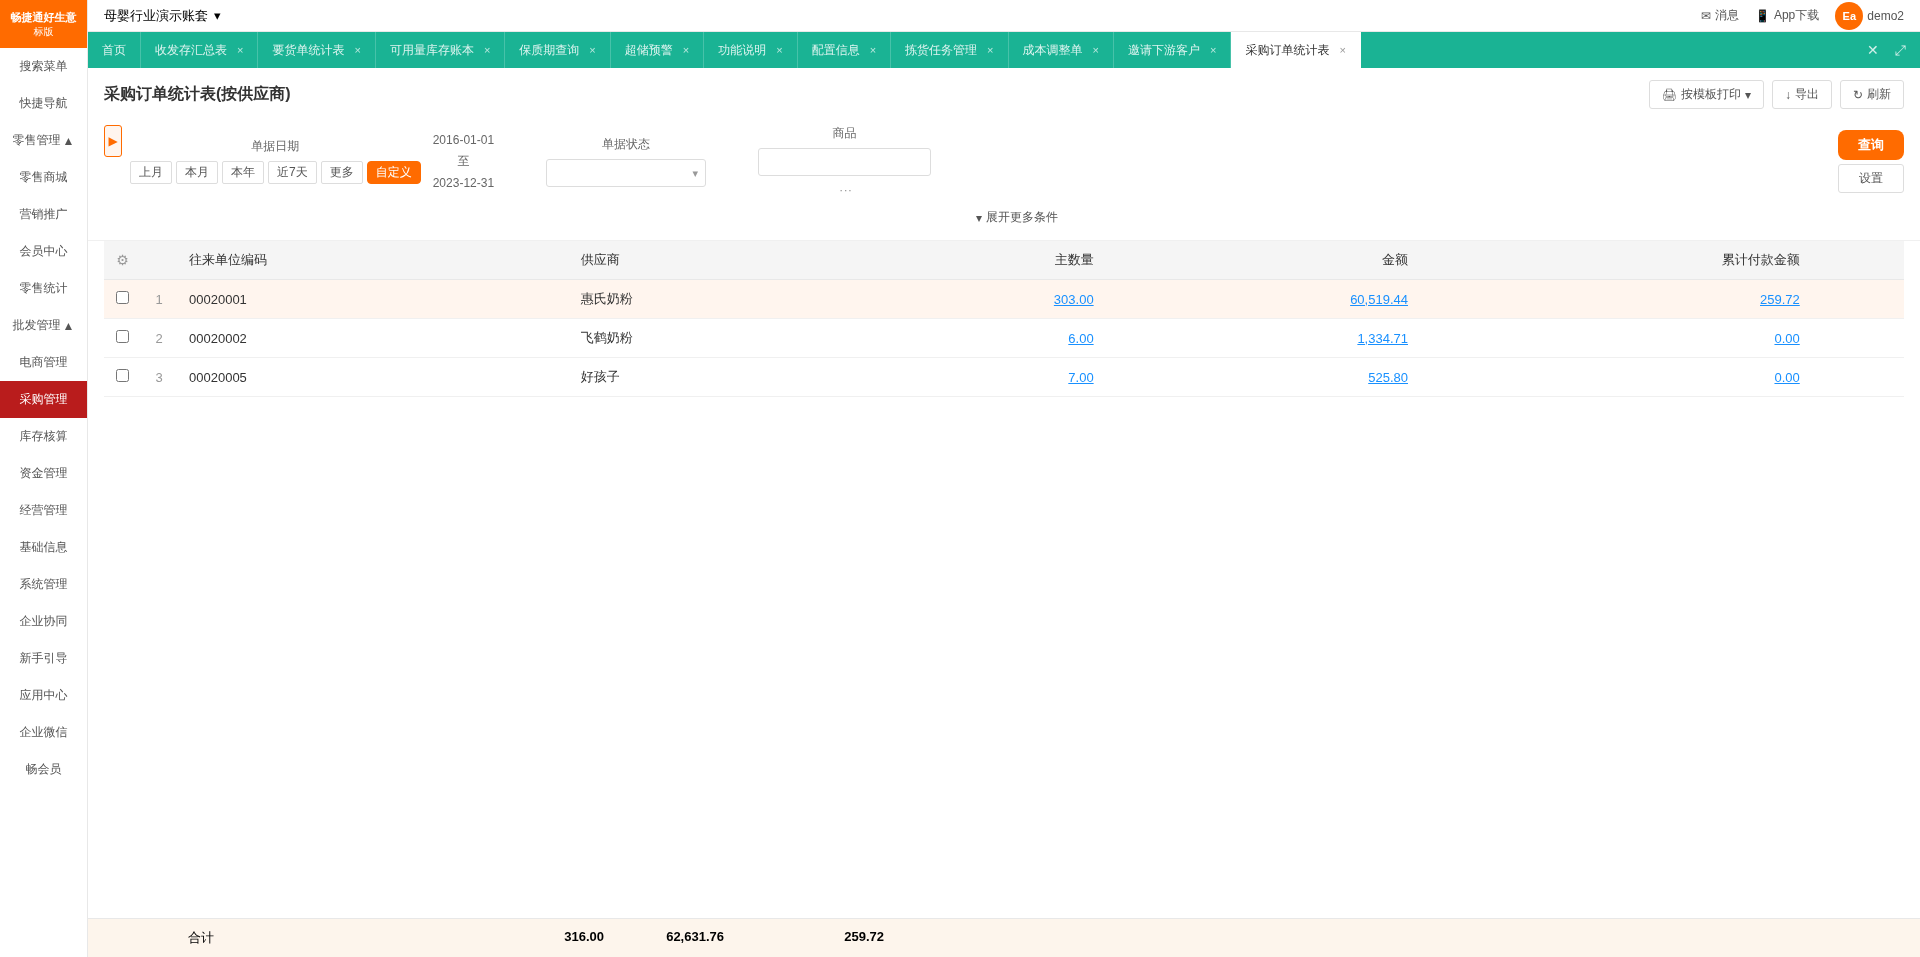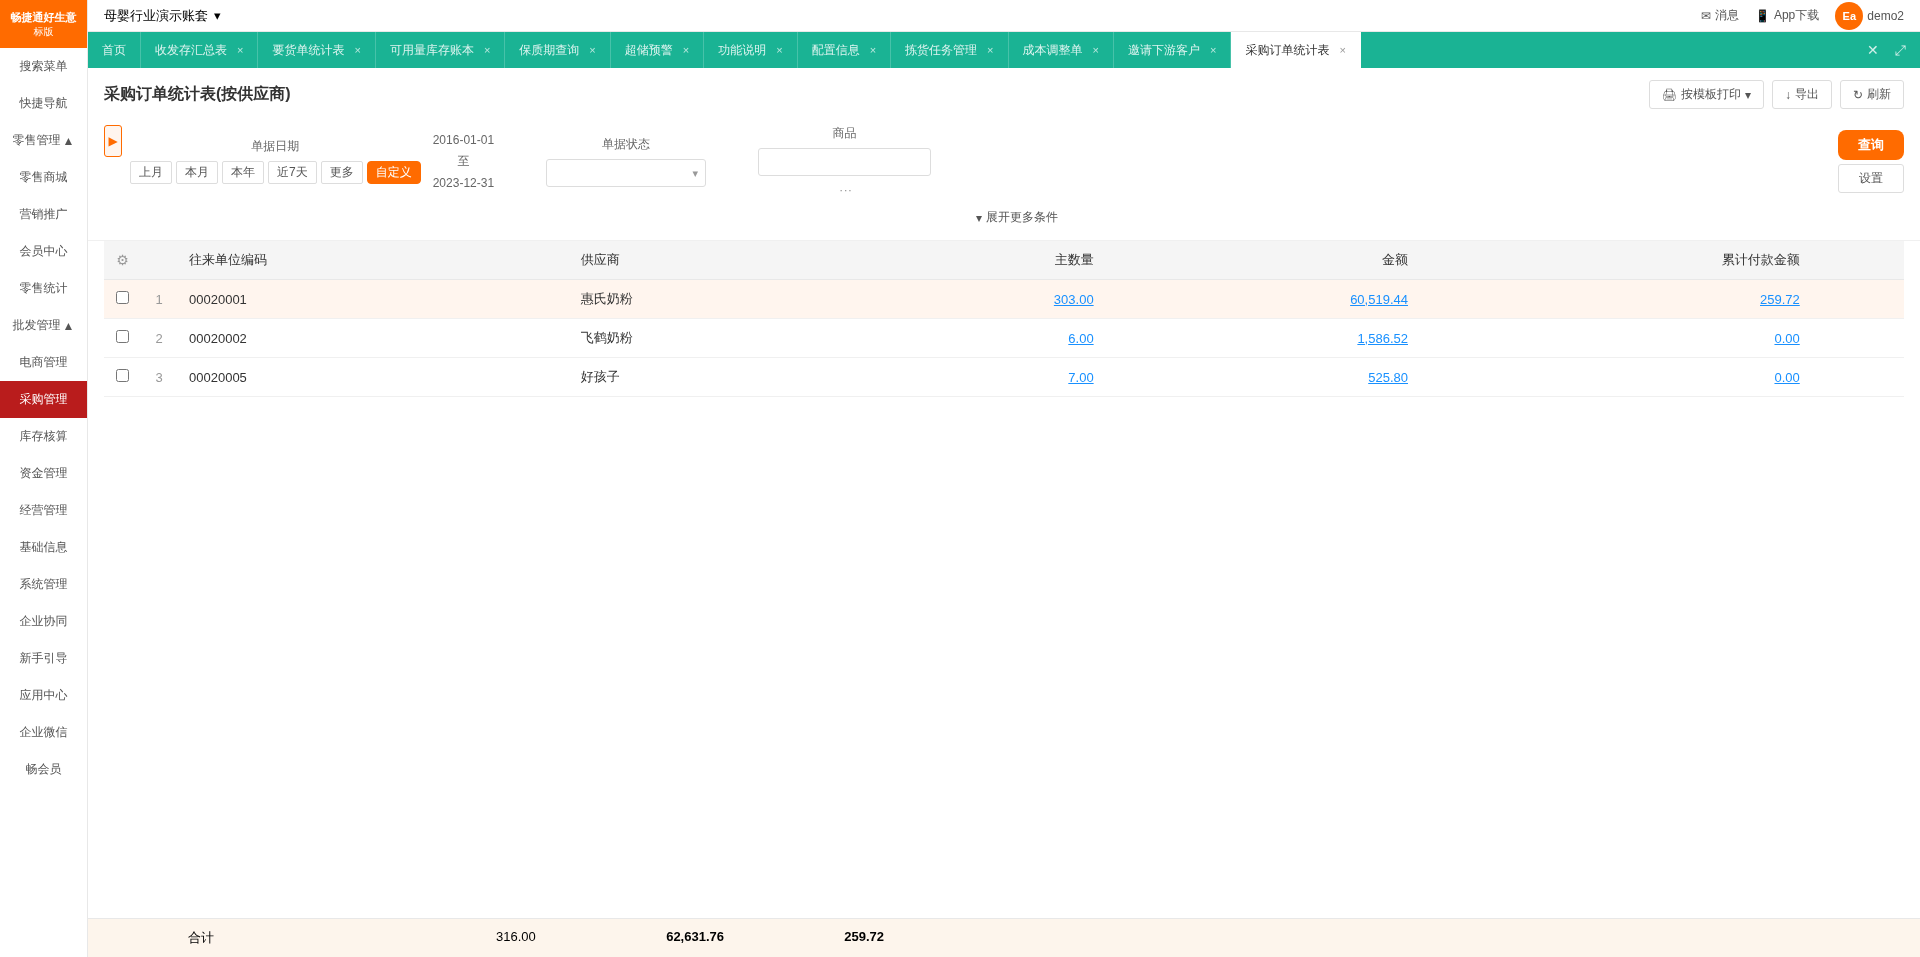--- a/index.html
+++ b/index.html
@@ -284,21 +284,21 @@
       <td class="link">60,519.44</td>
       <td class="link">259.72</td>
       <td></td>
     </tr>
             <tr>
       <td style="text-align:center;"><input type="checkbox" style=""></td>
       <td class="row-num">2</td>
       <td>00020002</td>
       <td>飞鹤奶粉</td>
       <td class="link">6.00</td>
-      <td class="link">1,586.52</td>
+      <td class="link">1,334.71</td>
       <td class="link">0.00</td>
       <td></td>
     </tr>
             <tr>
       <td style="text-align:center;"><input type="checkbox" style=""></td>
       <td class="row-num">3</td>
       <td>00020005</td>
       <td>好孩子</td>
       <td class="link">7.00</td>
       <td class="link">525.80</td>
@@ -307,19 +307,19 @@
     </tr>
           </tbody>
       </table>
     </div>
 
     <div class="table-footer">
       <div style="width:36px;"></div>
       <div style="width:36px;"></div>
       <div style="width:160px; padding-left:12px;">合计</div>
       <div style="width:160px; padding-left:12px;"></div>
-      <div style="width:120px; padding-right:12px; font-weight:normal;">316.00</div>
+      <div style="width:120px; text-align:right; padding-right:12px; font-weight:bold;">316.00</div>
       <div style="width:120px; text-align:right; padding-right:12px; font-weight:bold;">62,631.76</div>
       <div style="width:160px; text-align:right; padding-right:12px; font-weight:bold;">259.72</div>
     </div>
 
   </div>
 </div>
 
 </body></html>

